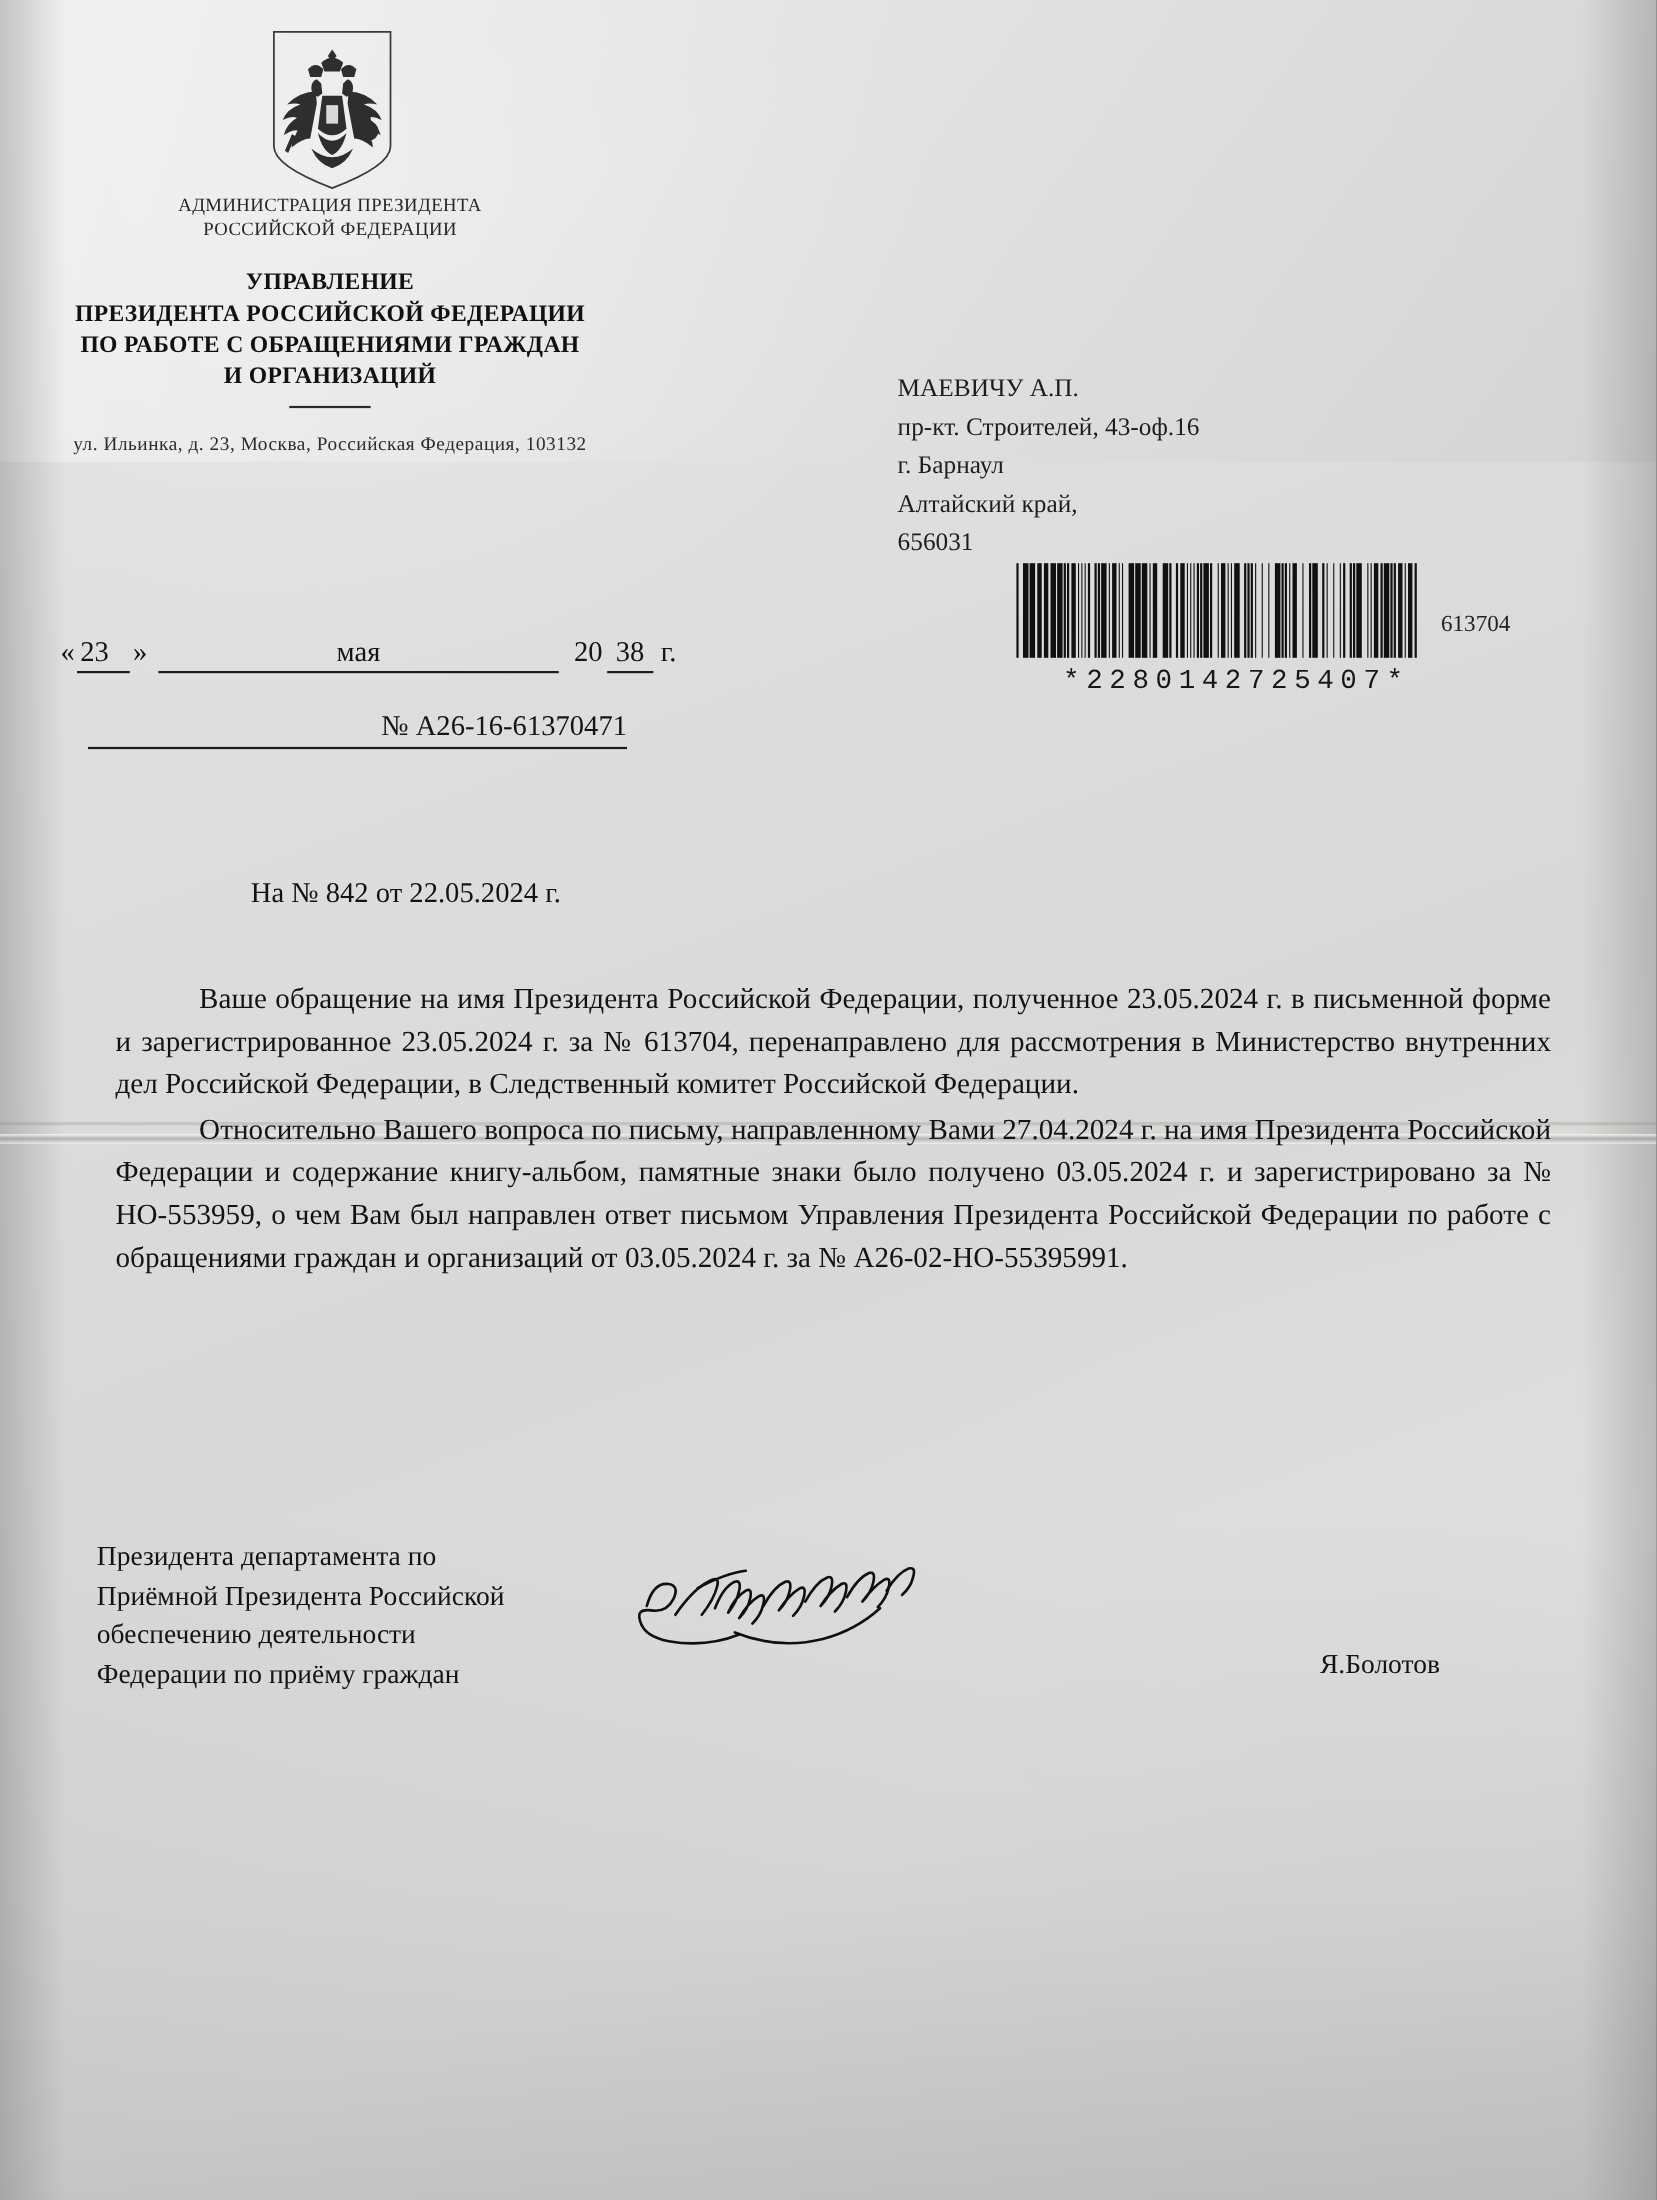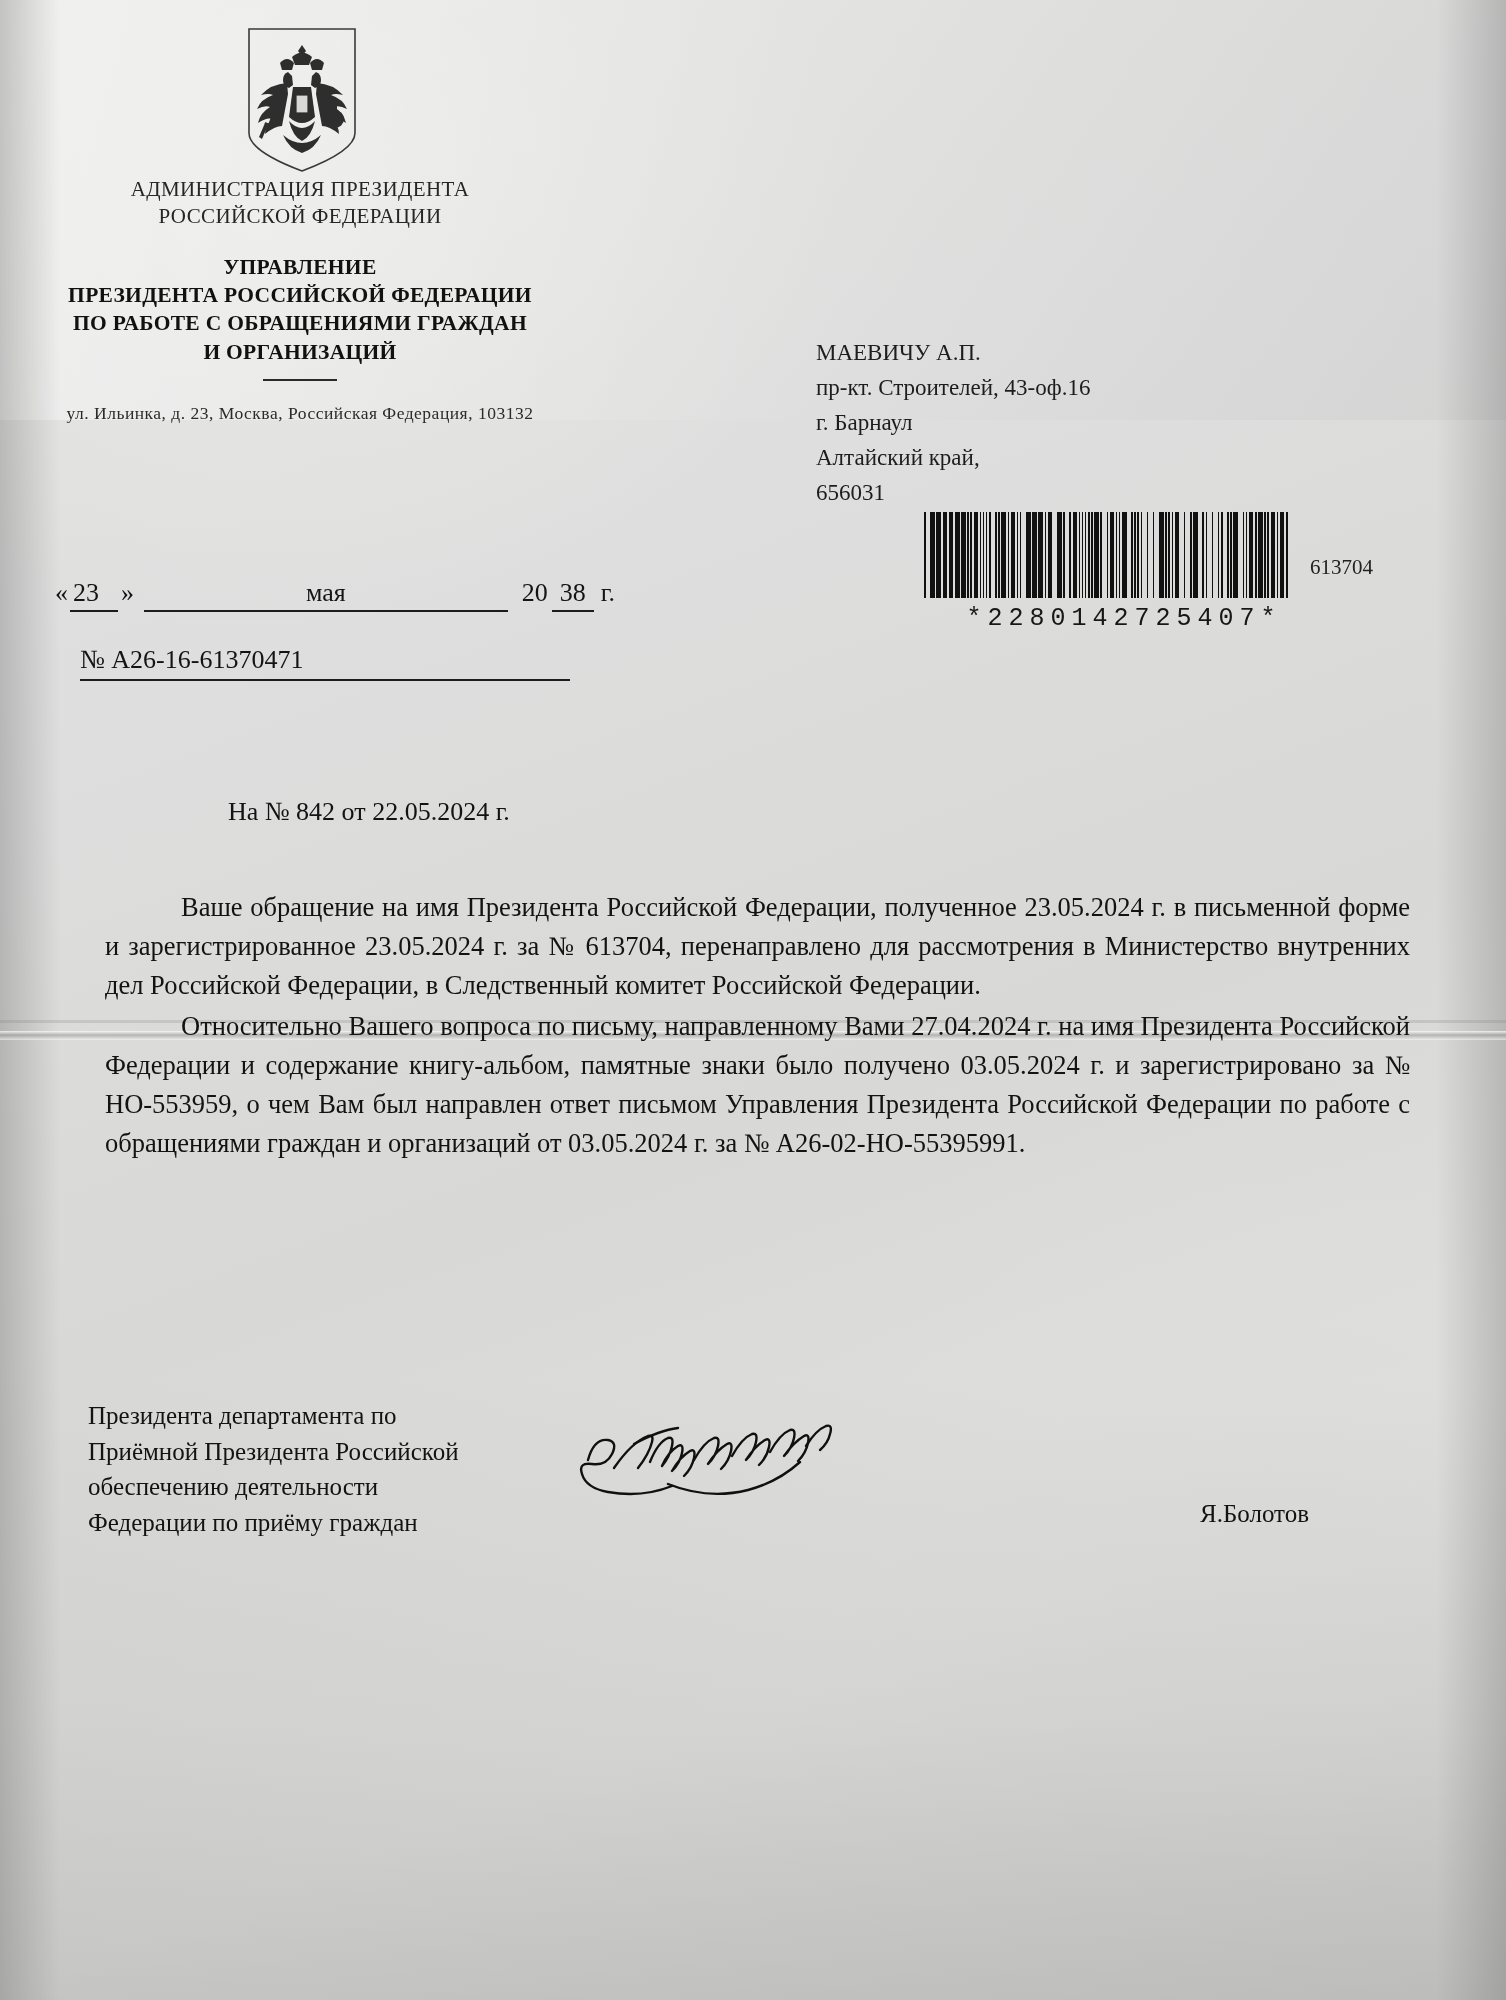--- a/index.html
+++ b/index.html
@@ -63,21 +63,21 @@
   .emblem svg { width: 100%; height: 100%; display: block; }
 
   
   .letterhead {
     position: absolute;
     left: 0; top: 176px;
     width: 600px;
     text-align: center;
   }
   .lh-admin {
-    font-size: 21px;
+    font-size: 17px;
     letter-spacing: 0.4px;
     line-height: 1.30;
     color: #262626;
   }
   .lh-dept {
     margin-top: 22px;
     font-size: 21.5px;
     font-weight: bold;
     line-height: 1.32;
     letter-spacing: 0.3px;
@@ -133,20 +133,21 @@
     margin-left: 4px;
   }
   .yr-suffix { margin-left: 7px; }
 
   .ref-row {
     position: absolute;
     left: 80px; top: 645px;
     width: 490px;
     font-size: 26px;
     color: #141414;
+    text-align: right;
   }
   .ref-line {
     border-bottom: 2px solid #1c1c1c;
     padding-bottom: 4px;
     white-space: nowrap;
   }
 
   
   .recipient {
     position: absolute;

